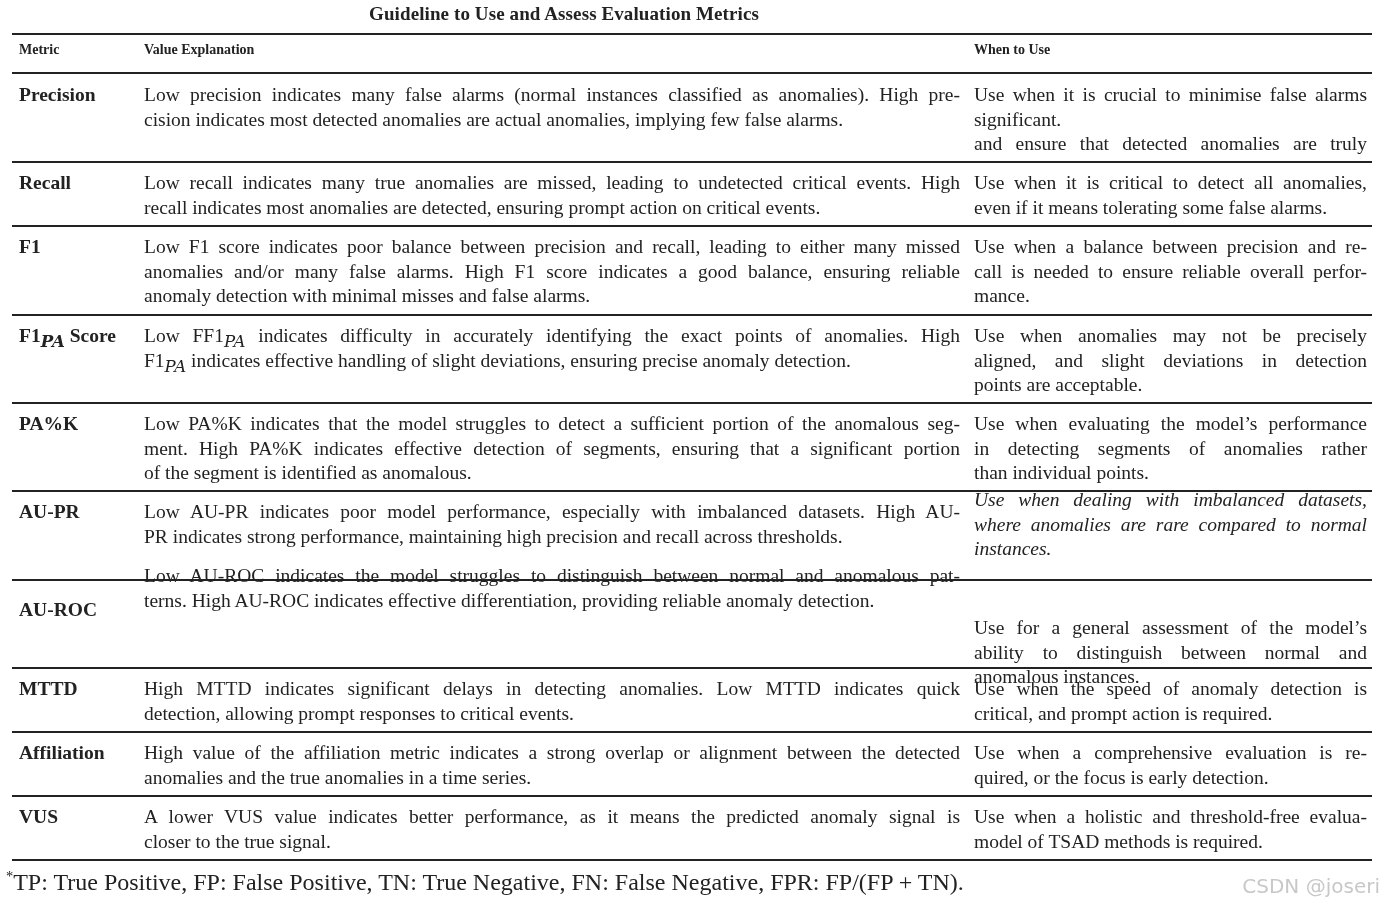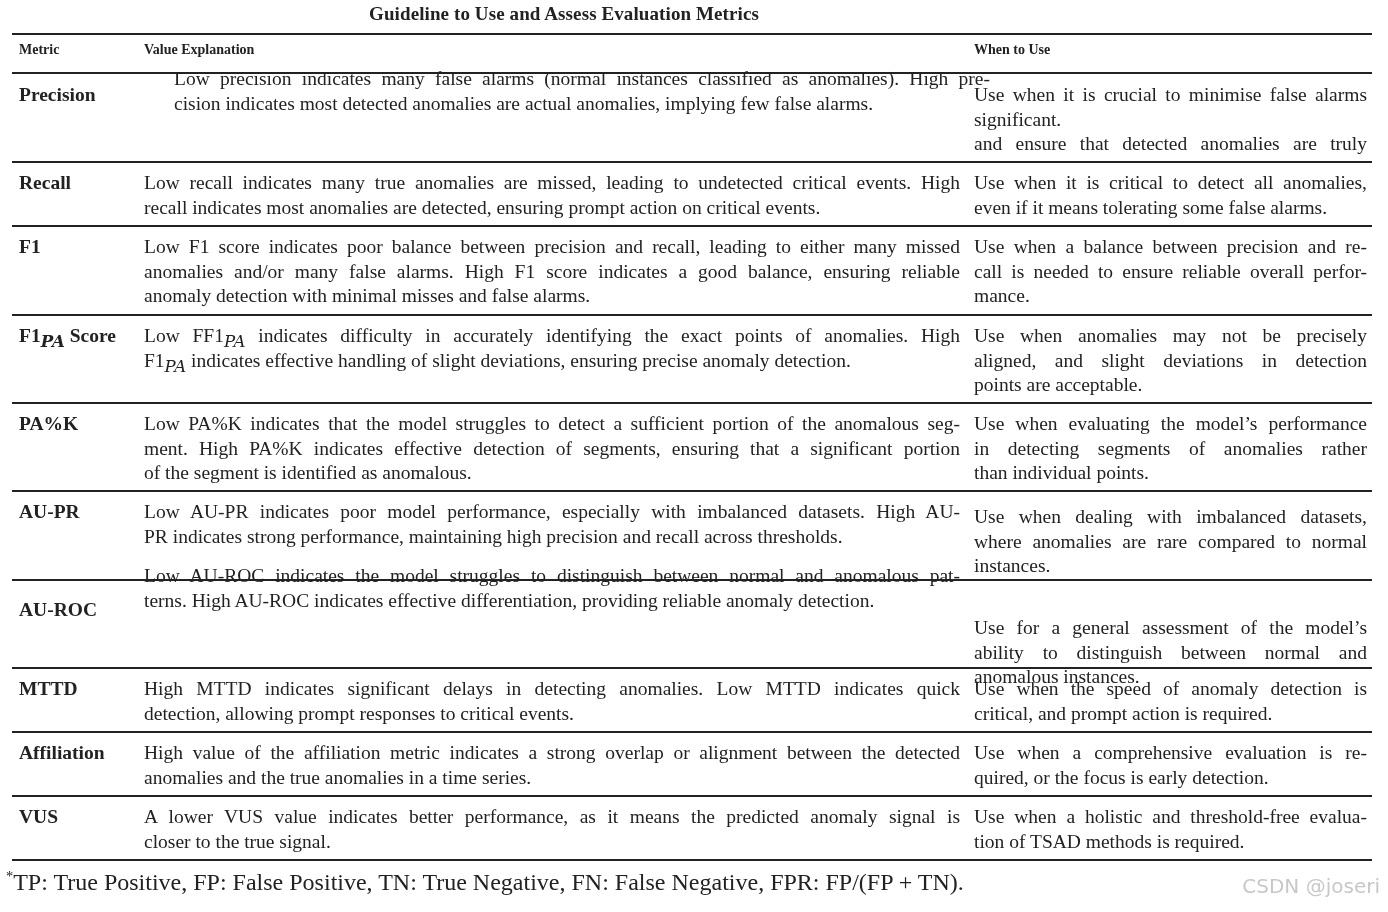--- a/index.html
+++ b/index.html
@@ -29,21 +29,21 @@
 <div class="caption">Guideline to Use and Assess Evaluation Metrics</div>
 
 <div class="rule thick" style="top:33px"></div>
 <div class="hdr" style="left:19px">Metric</div>
 <div class="hdr" style="left:144px">Value Explanation</div>
 <div class="hdr" style="left:974px">When to Use</div>
 <div class="rule thick" style="top:72px"></div>
 
 <div id="rows">
     <div class="cell c-metric" style="top: 83px;"><span>Precision</span></div>
-    <div class="cell c-expl" style="top: 67px; margin-left: 30px;">
+    <div class="cell c-expl" style="top: 83px;">
       <span class="line">Low precision indicates many false alarms (normal instances classified as anomalies). High pre-</span>
       <span class="line last">cision indicates most detected anomalies are actual anomalies, implying few false alarms.</span>
     </div>
     <div class="cell c-when" style="top: 83px;">
       <span class="line">Use when it is crucial to minimise false alarms</span>
       <span class="line last">significant.</span>
       <span class="line">and ensure that detected anomalies are truly</span>
     </div>
     <div class="rule thin" style="top: 161px;"></div>
     <div class="cell c-metric" style="top: 171px;"><span>Recall</span></div>
@@ -89,21 +89,21 @@
       <span class="line">Use when evaluating the model’s performance</span>
       <span class="line">in detecting segments of anomalies rather</span>
       <span class="line last">than individual points.</span>
     </div>
     <div class="rule thin" style="top: 490px;"></div>
     <div class="cell c-metric" style="top: 500px;"><span>AU-PR</span></div>
     <div class="cell c-expl" style="top: 500px;">
       <span class="line">Low AU-PR indicates poor model performance, especially with imbalanced datasets. High AU-</span>
       <span class="line last">PR indicates strong performance, maintaining high precision and recall across thresholds.</span>
     </div>
-    <div class="cell c-when" style="top: 505px;">
+    <div class="cell c-when" style="top: 488px; font-style: italic;">
       <span class="line">Use when dealing with imbalanced datasets,</span>
       <span class="line">where anomalies are rare compared to normal</span>
       <span class="line last">instances.</span>
     </div>
     <div class="rule thin" style="top: 579px;"></div>
     <div class="cell c-metric" style="top: 589px; margin-top: 9px;"><span>AU-ROC</span></div>
     <div class="cell c-expl" style="top: 564px;">
       <span class="line">Low AU-ROC indicates the model struggles to distinguish between normal and anomalous pat-</span>
       <span class="line last">terns. High AU-ROC indicates effective differentiation, providing reliable anomaly detection.</span>
     </div>
@@ -133,19 +133,19 @@
       <span class="line last">quired, or the focus is early detection.</span>
     </div>
     <div class="rule thin" style="top: 795px;"></div>
     <div class="cell c-metric" style="top: 805px;"><span>VUS</span></div>
     <div class="cell c-expl" style="top: 805px;">
       <span class="line">A lower VUS value indicates better performance, as it means the predicted anomaly signal is</span>
       <span class="line last">closer to the true signal.</span>
     </div>
     <div class="cell c-when" style="top: 805px;">
       <span class="line">Use when a holistic and threshold-free evalua-</span>
-      <span class="line last">tion of TSAD methods is required.</span>
+      <span class="line last">model of TSAD methods is required.</span>
     </div>
     <div class="rule thick" style="top: 859px;"></div>
   </div>
 
 <div class="footnote"><sup>*</sup><span>TP: True Positive, FP: False Positive, TN: True Negative, FN: False Negative, FPR: FP/(FP + TN).</span></div>
 <div class="watermark">CSDN @joseri</div>
 
 </body></html>

